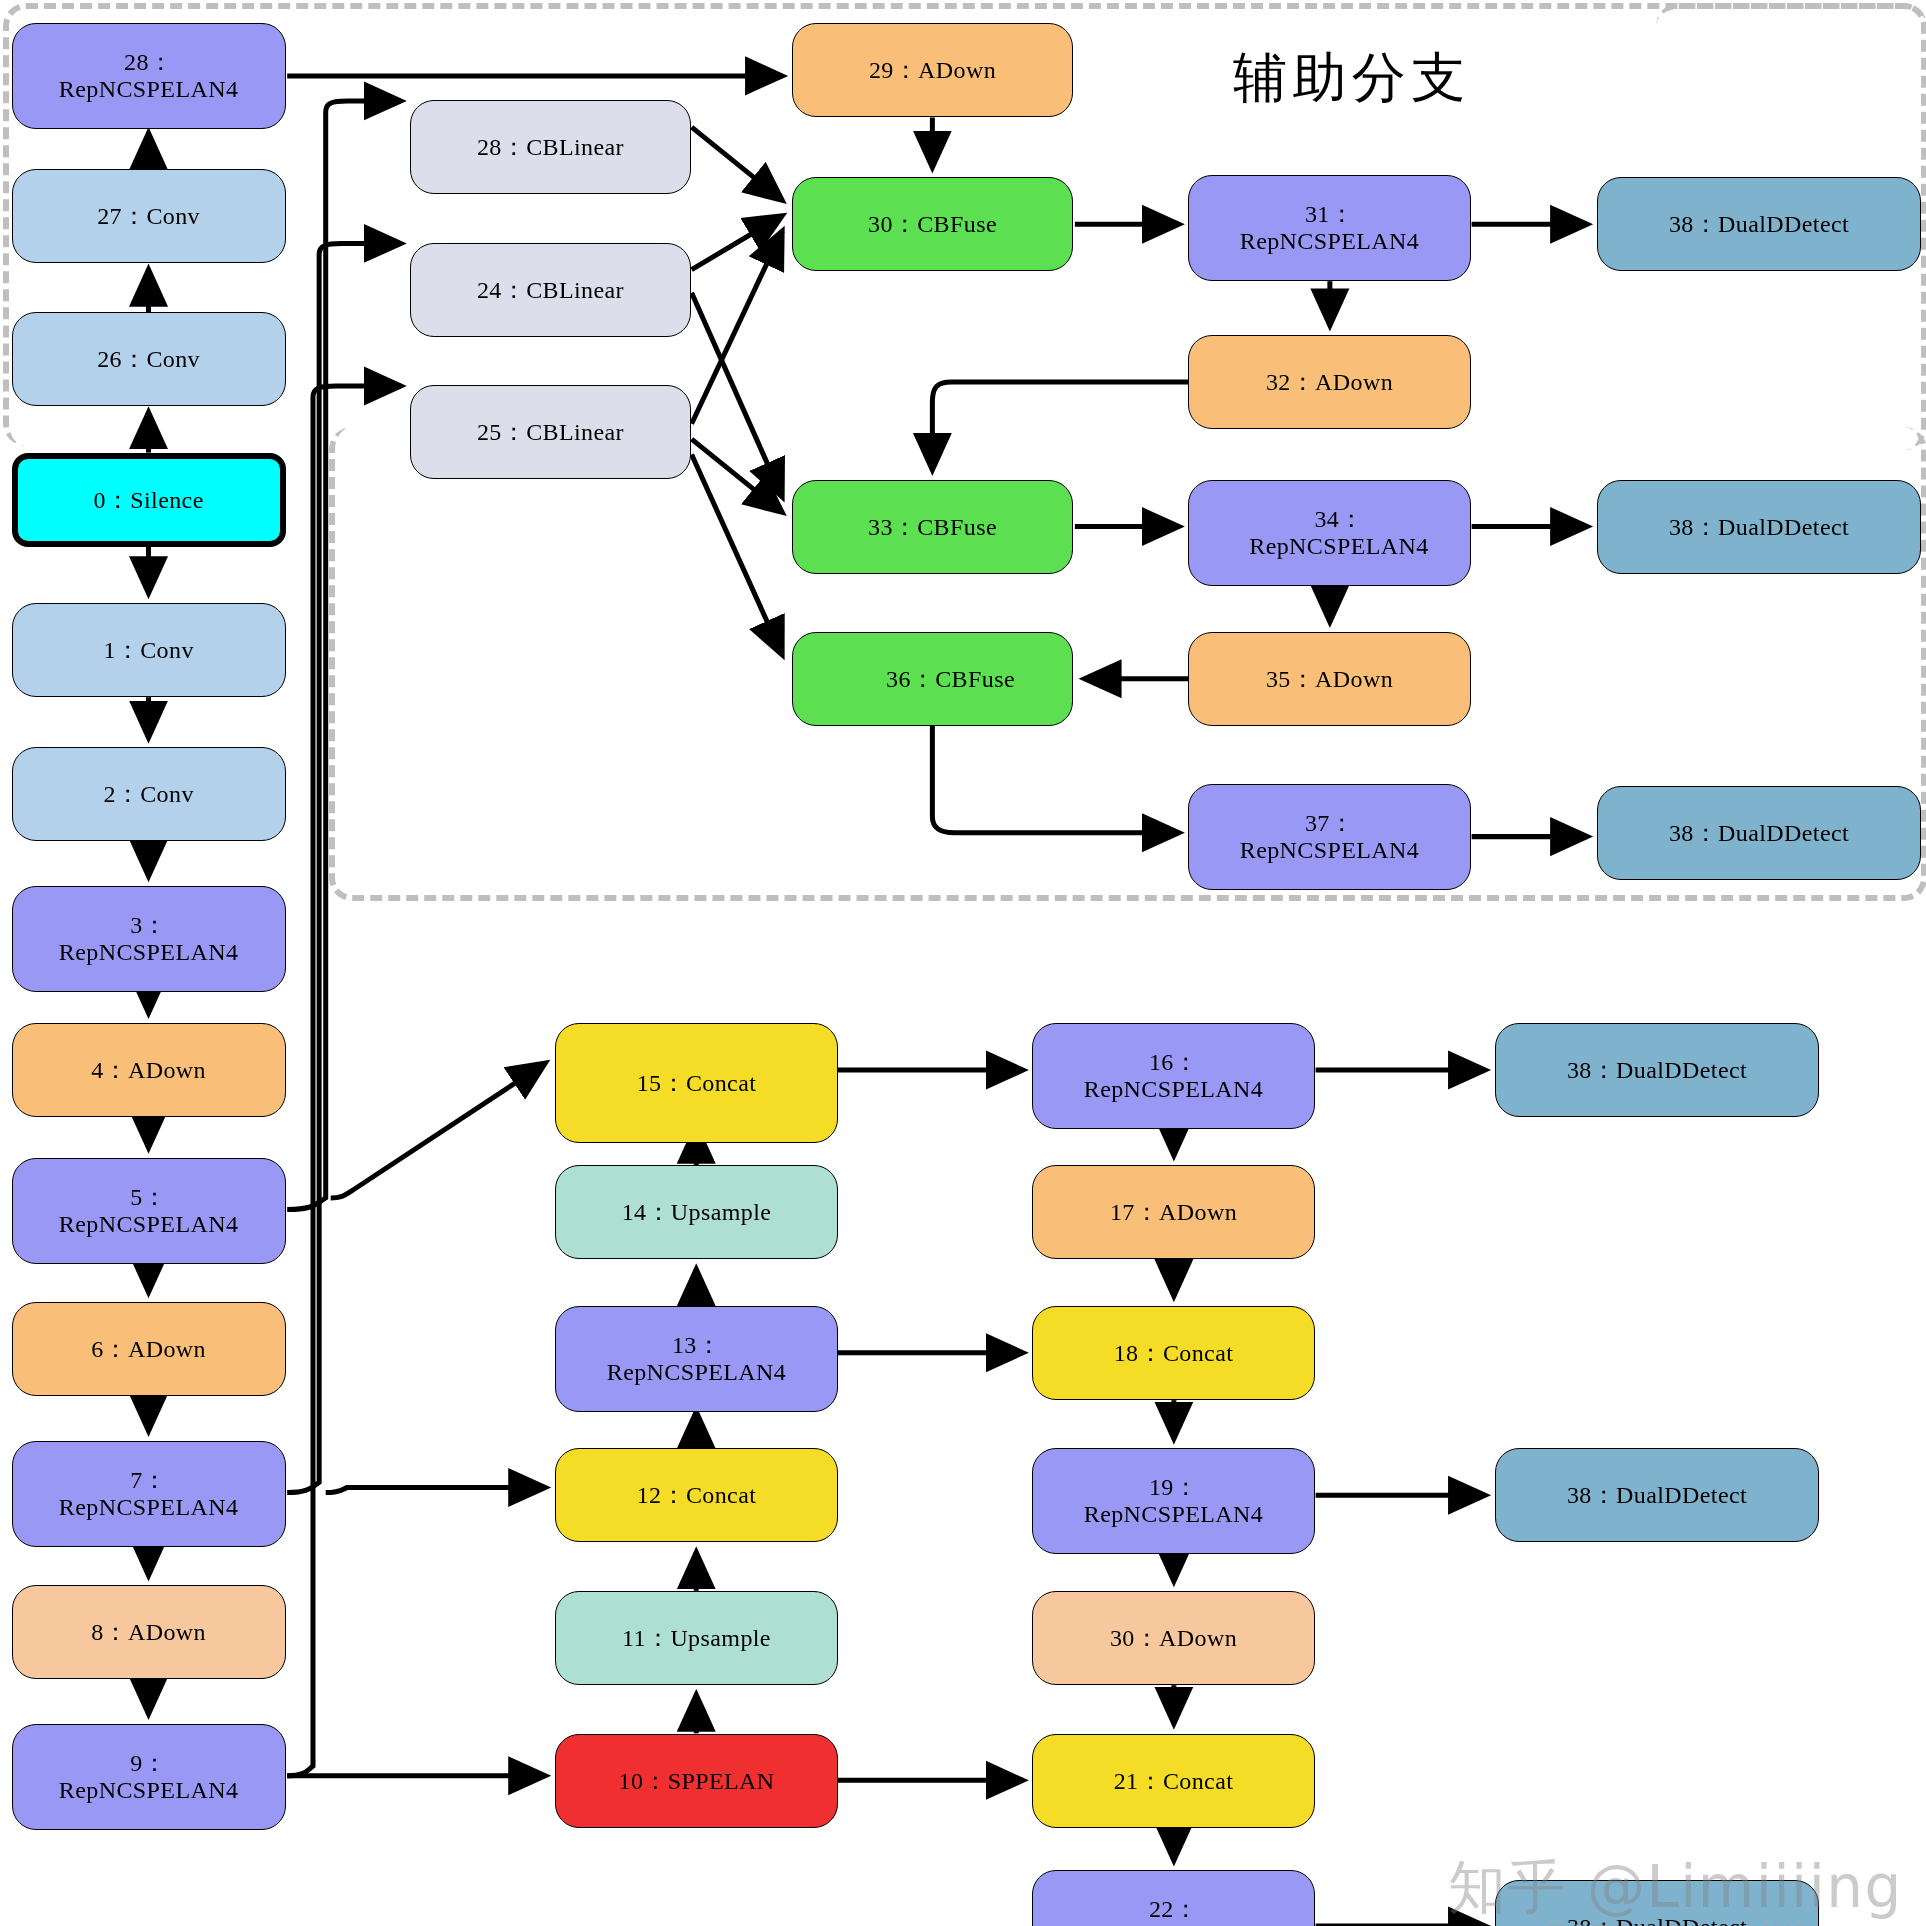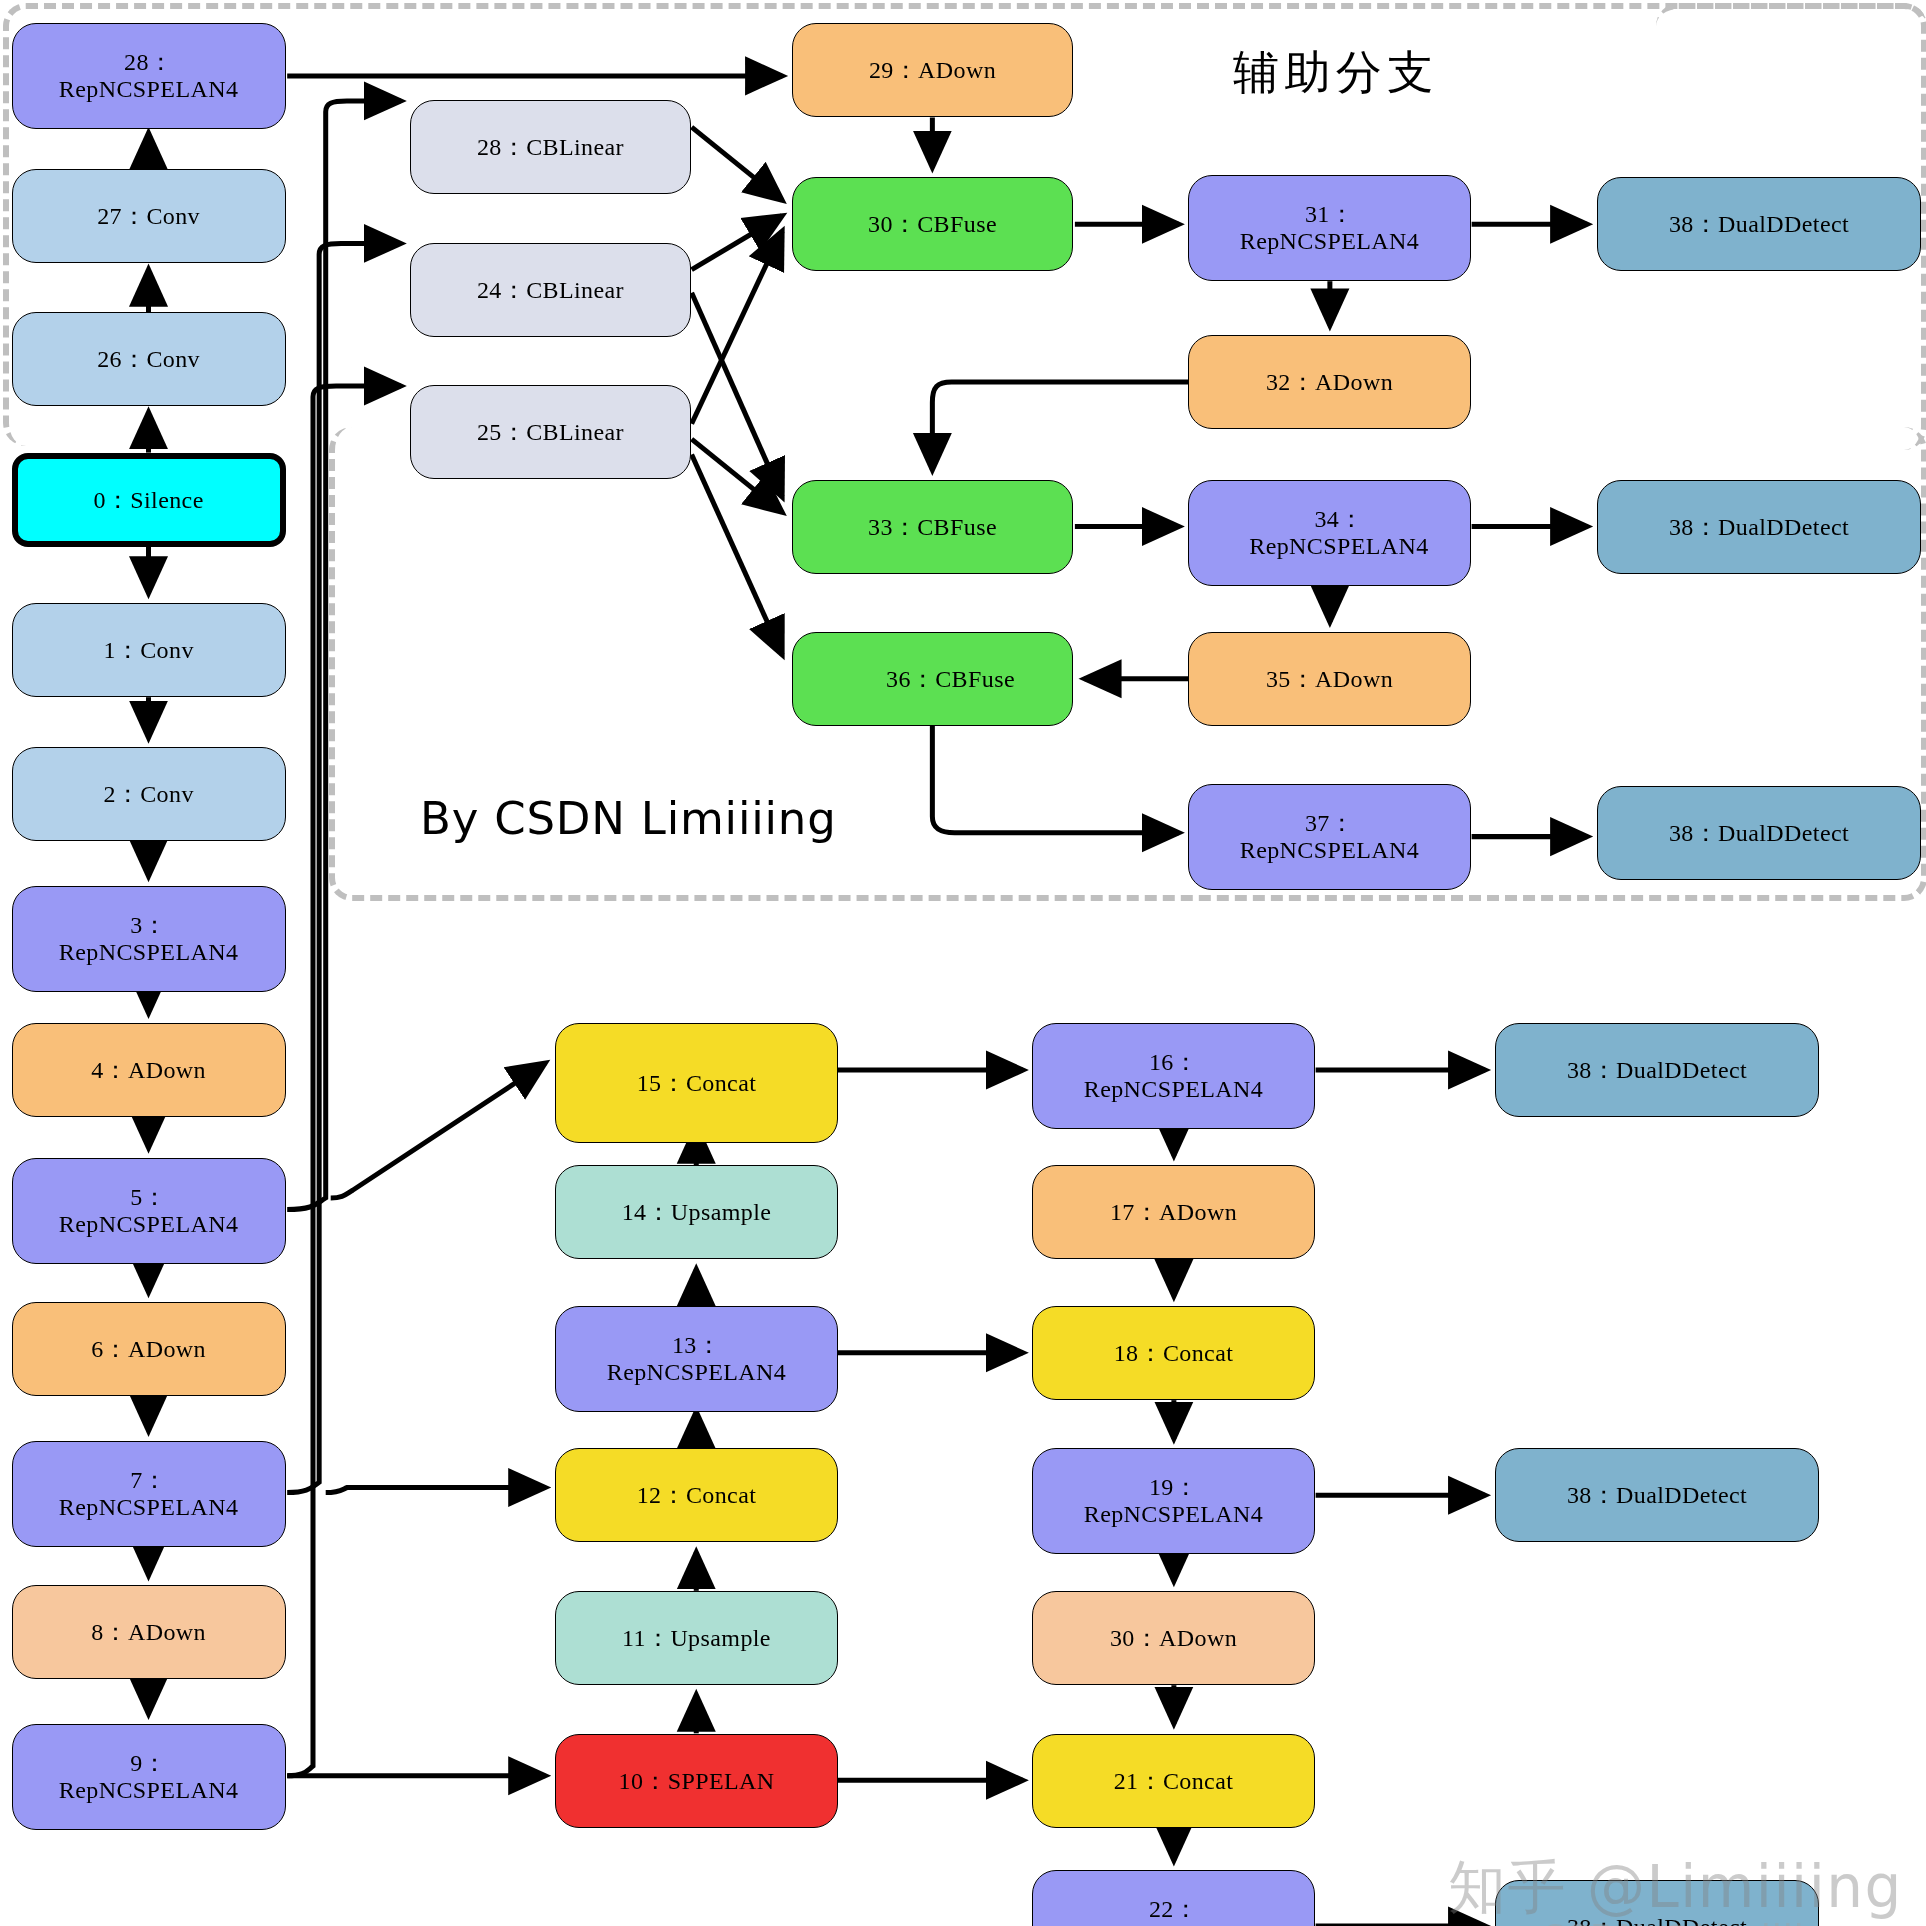--- a/index.html
+++ b/index.html
@@ -41,21 +41,21 @@
     box-sizing:border-box;
   }
   .anno{
     position:absolute;
     color:#000000;
     z-index:8;
     white-space:nowrap;
   }
   .anno.cn{
     font-family:"DejaVu Sans", sans-serif;
-    font-size:46px;
+    font-size:54px;
     letter-spacing:5.4px;
     font-weight:400;
   }
   .anno.credit{
     font-family:"DejaVu Sans", sans-serif;
     font-size:45px;
     letter-spacing:0.8px;
   }
   .wm{
     position:absolute;
@@ -209,19 +209,18 @@
       <div class="node" style="left: 1032px; top: 1591px; width: 283px; height: 94px; background: rgb(247, 199, 157);">30：ADown</div>
       <div class="node" style="left: 1032px; top: 1734px; width: 283px; height: 94px; background: rgb(245, 220, 38);">21：Concat</div>
       <div class="node" style="left: 1032px; top: 1870px; width: 283px; height: 106px; background: rgb(153, 153, 245);">22：
 RepNCSPELAN4</div>
       <div class="node" style="left: 1495px; top: 1023px; width: 324px; height: 94px; background: rgb(127, 178, 205);">38：DualDDetect</div>
       <div class="node" style="left: 1495px; top: 1448px; width: 324px; height: 94px; background: rgb(127, 178, 205);">38：DualDDetect</div>
       <div class="node" style="left: 1495px; top: 1880px; width: 324px; height: 94px; background: rgb(127, 178, 205);">38：DualDDetect</div>
     </div>
 
   <div class="anno cn" style="left:1233px; top:42px;">辅助分支</div>
-  <div class="anno credit" style="left:420px; top:792px;">By CSDN Limiiiing</div>
 
   <div class="wm big" style="left:1448px; top:1849px;">知乎 @Limiiiing</div>
   <div class="wm small" style="left:1541px; top:1918px;">CSDN @Limiiiing</div>
 
 </div>
 
 
 </body></html>

